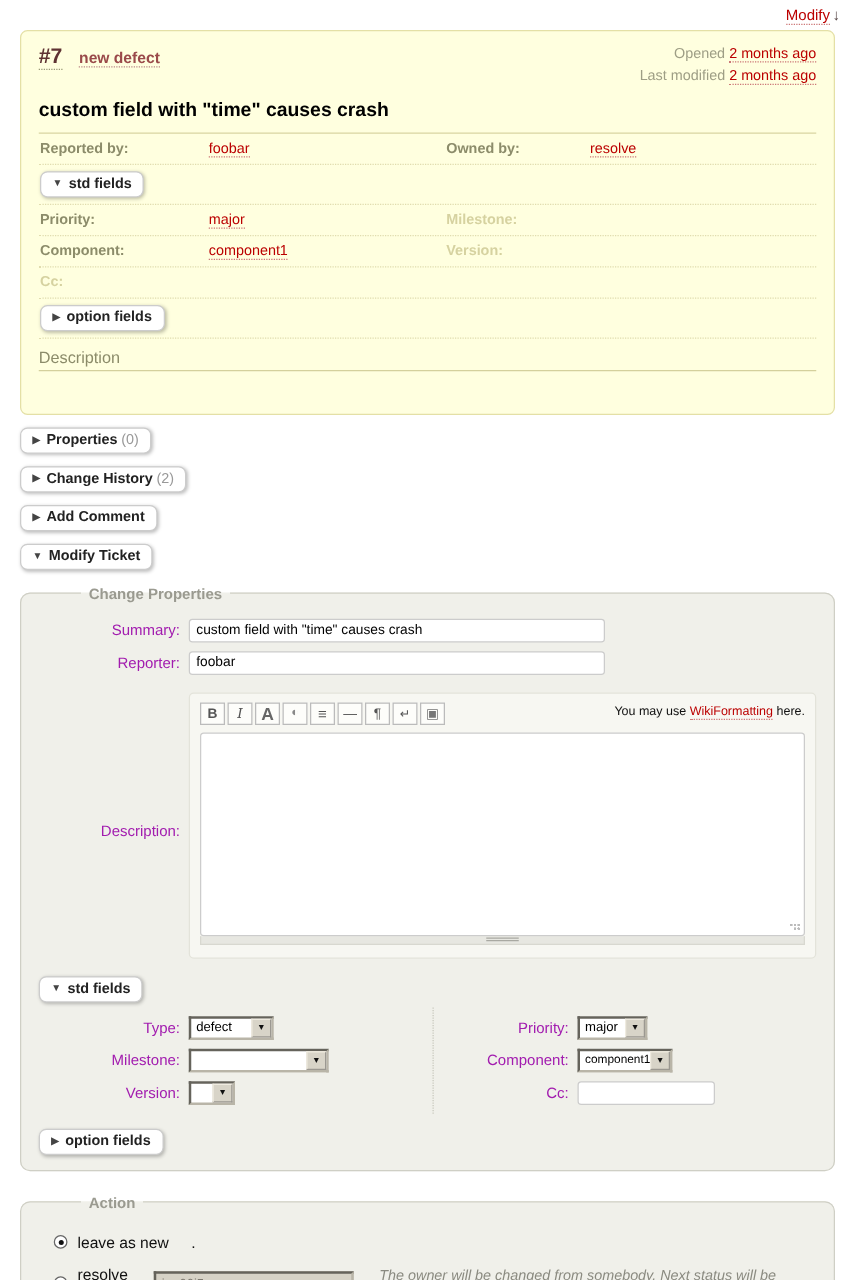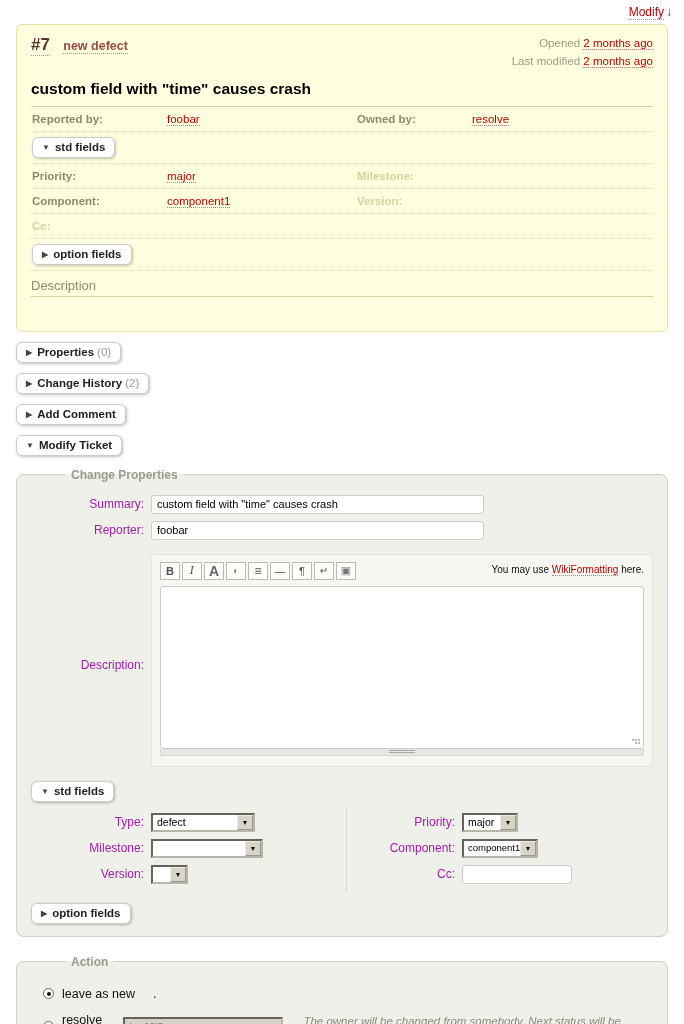--- a/index.html
+++ b/index.html
@@ -274,21 +274,21 @@
     </div>
 
     <div style="margin-top:14px;">
       <button class="toggle"><span class="tgl-arrow">▼</span><span>std fields</span></button>
     </div>
 
     <div class="formgrid">
       <div class="fg-left">
         <div class="frow">
           <label class="flabel">Type:</label>
-          <span class="wsel" style="width:104px;">
+          <span class="wsel" style="width:68px;">
               <span class="txt" style="flex:1;">defect</span>
               <span class="btn">▼</span>
             </span>
         </div>
         <div class="frow">
           <label class="flabel">Milestone:</label>
           <span class="wsel" style="width:112px;">
               <span class="txt" style="flex:1;"></span>
               <span class="btn">▼</span>
             </span>

